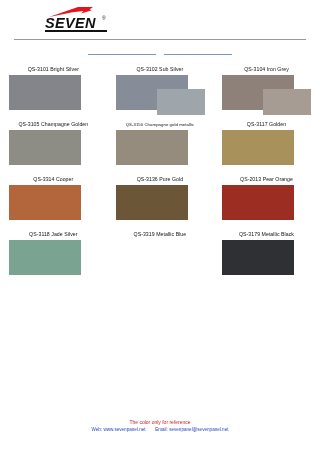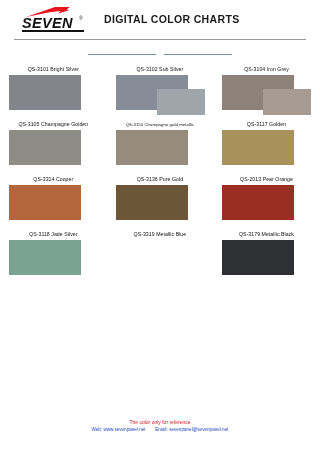--- a/index.html
+++ b/index.html
@@ -16,21 +16,21 @@
     color: #1b1b1b;
     position: relative;
   }
 
   
   .header {
     position: relative;
     height: 37px;
     display: flex;
     align-items: center;
-    padding-left: 21px;
+    padding-left: 44px;
     box-sizing: border-box;
   }
   .logo {
     position: relative;
     width: 66px;
     height: 28px;
     flex: 0 0 auto;
   }
   .logo-swoosh {
     position: absolute;
@@ -190,21 +190,20 @@
 
 <div class="header">
   <div class="logo">
     <svg class="logo-swoosh" viewBox="0 0 46 11">
       <path d="M1 10 L30 0 L45 0 L41.5 2.5 L44 3.2 L33 6.4 L35.5 4 L24.5 5.2 Z" fill="#e8121c"></path>
     </svg>
     <div class="logo-word">SEVEN</div>
     <div class="logo-reg">®</div>
     <div class="logo-underline"></div>
   </div>
-  <div class="doc-title">DIGITAL COLOR CHARTS</div>
 </div>
 <div class="header-rule"></div>
 
 <div class="section-title-row">
   <span class="section-line left"></span>
   <span class="section-line right"></span>
 </div>
 
 <div class="grid">
   <div class="row">

